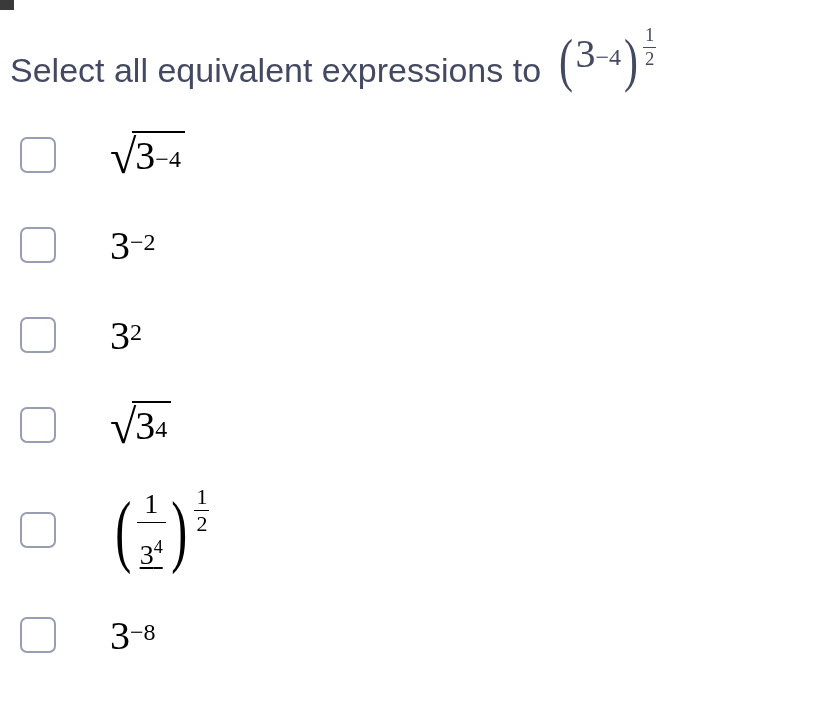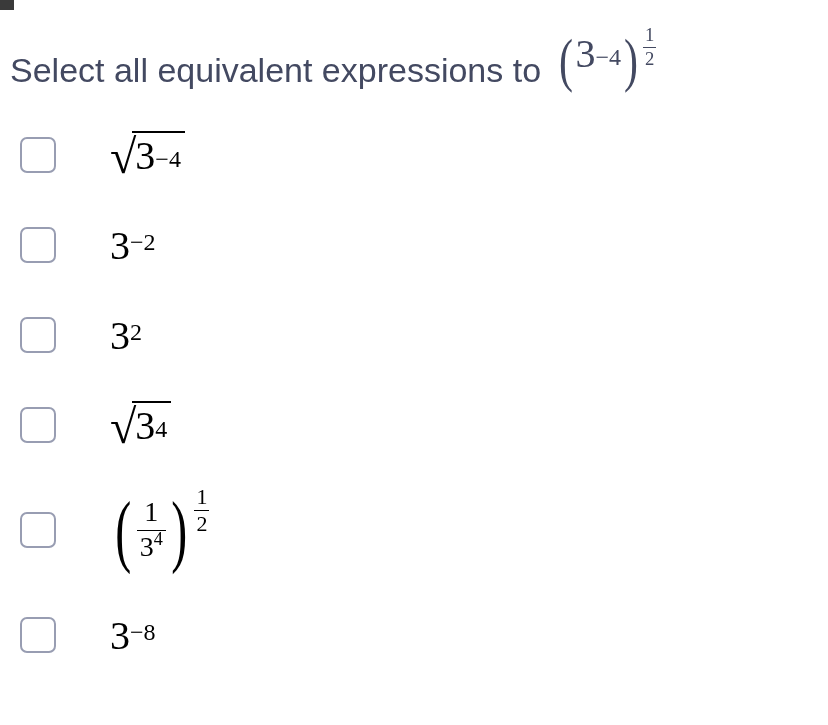--- a/index.html
+++ b/index.html
@@ -129,21 +129,22 @@
       flex-direction: column;
       align-items: center;
       font-size: 28px;
       line-height: 1;
     }
     .frac-large .num {
       padding: 0 3px 4px 3px;
     }
     .frac-large .den {
       border-top: 1.8px solid #000;
-      padding: 0 3px 0 3px;
+      padding: 16px 3px 0 3px;
+      text-decoration: underline;
     }
     .frac-large .den .sup {
       font-size: 0.65em;
     }
     .prompt-expr {
       display: inline-flex;
       align-items: flex-start;
       color: #434961;
       margin-left: 6px;
     }

